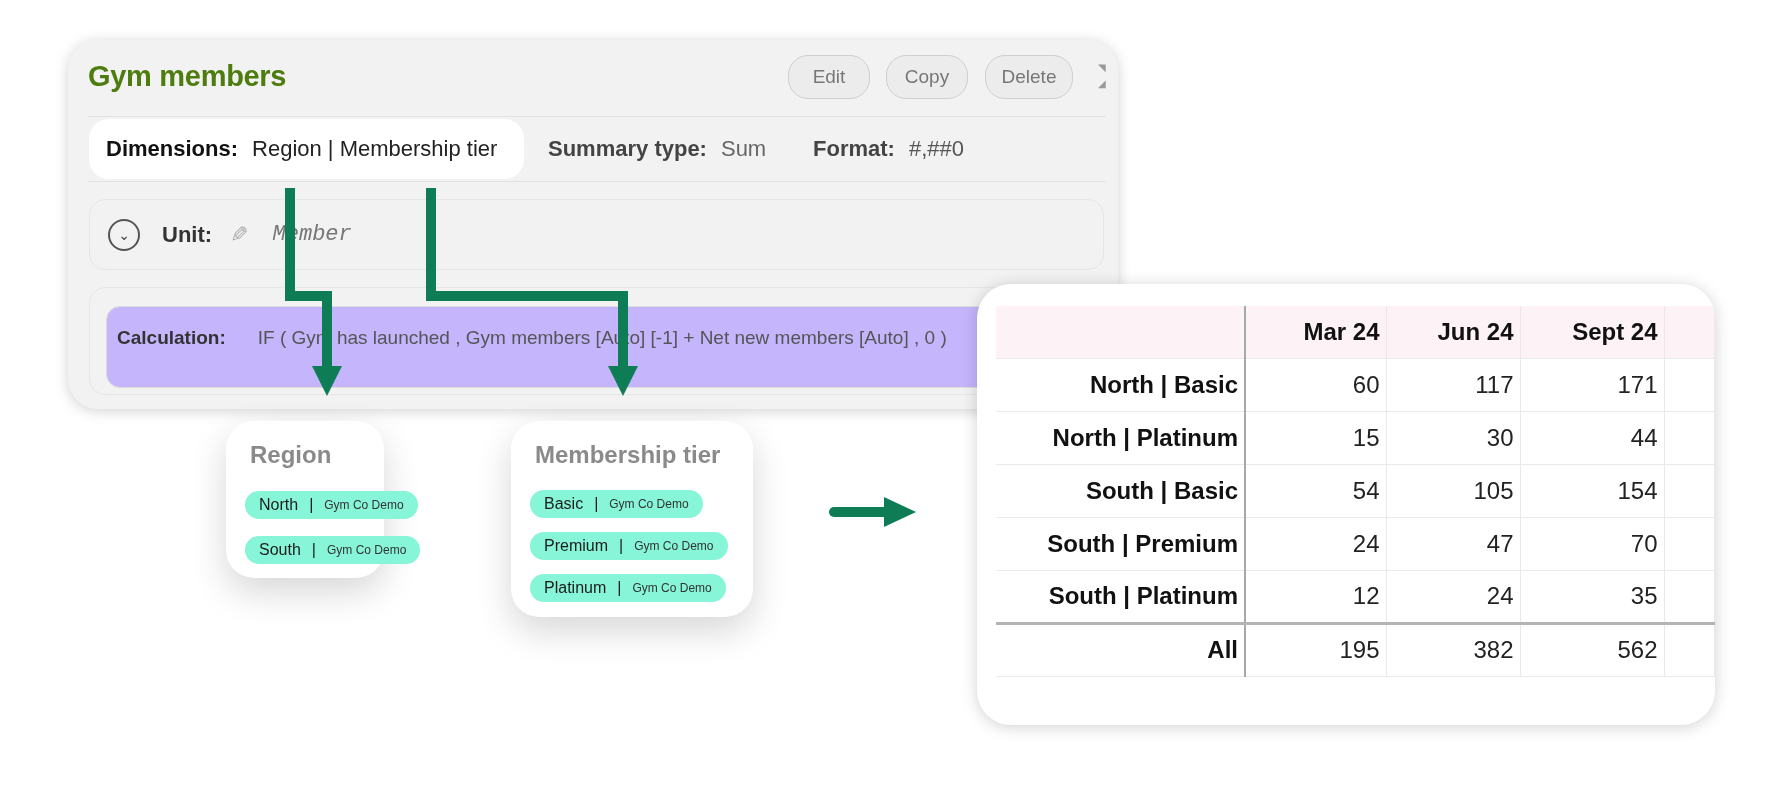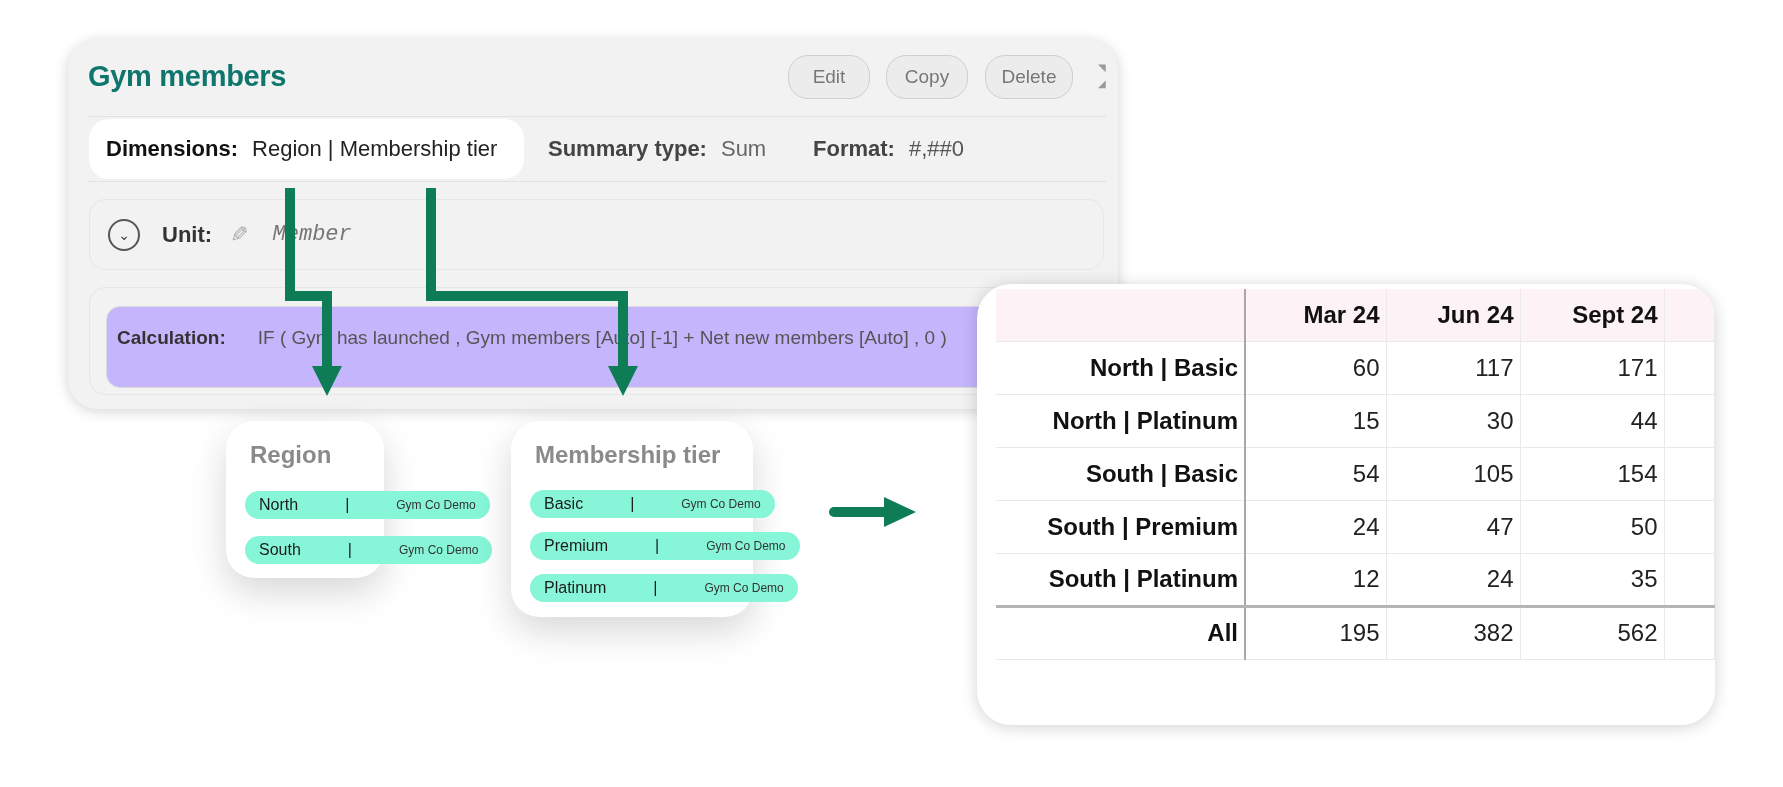--- a/index.html
+++ b/index.html
@@ -5,21 +5,21 @@
   * { box-sizing: border-box; margin: 0; padding: 0; }
   html, body { width: 1783px; height: 787px; background: #ffffff; overflow: hidden; }
   body { position: relative; font-family: "Liberation Sans", "DejaVu Sans", sans-serif; color: #222; }
 
   .main-card {
     position: absolute; left: 68px; top: 40px; width: 1050px; height: 369px;
     background: #f2f2f2; border-radius: 30px;
     box-shadow: 0 2px 14px rgba(0,0,0,0.18);
   }
   .title {
-    position: absolute; left: 20px; top: 20px; font-size: 29px; font-weight: bold; color: #0f766e;
+    position: absolute; left: 20px; top: 20px; font-size: 29px; font-weight: bold; color: #4d7c0f;
     letter-spacing: -0.3px;
   }
   .btn {
     position: absolute; top: 15px; height: 44px; border: 1px solid #cfcfcf; border-radius: 20px;
     background: #ececec; color: #777; font-size: 19px; display: flex; align-items: center; justify-content: center;
   }
   .btn-edit { left: 720px; width: 82px; }
   .btn-copy { left: 818px; width: 82px; }
   .btn-delete { left: 917px; width: 88px; }
   .resize-handle { position: absolute; left: 1030px; top: 20px; width: 10px; height: 40px; color: #999; font-size: 10px; line-height: 16px; }
@@ -63,32 +63,32 @@
 
   .dim-card {
     position: absolute; background: #ffffff; border-radius: 28px;
     box-shadow: 0 14px 36px rgba(0,0,0,0.16);
   }
   .region-card { left: 226px; top: 421px; width: 158px; height: 157px; }
   .tier-card { left: 511px; top: 421px; width: 242px; height: 196px; }
   .dim-title { position: absolute; left: 24px; top: 20px; font-size: 24px; font-weight: bold; color: #8a8a8a; }
   .chip {
     position: absolute; left: 19px; height: 28px; background: #86f5d8; border-radius: 14px;
-    display: flex; align-items: center; padding: 0 14px; white-space: nowrap; gap: 36px;
+    display: flex; align-items: center; padding: 0 14px; white-space: nowrap;
   }
   .chip-name { font-size: 16px; color: #1b1b1b; }
   .chip-bar { font-size: 16px; color: #1b1b1b; margin: 0 11px; }
   .chip-org { font-size: 12px; color: #333; }
 
   .table-card {
     position: absolute; left: 977px; top: 284px; width: 738px; height: 441px;
     background: #ffffff; border-radius: 34px; overflow: hidden;
     box-shadow: 0 2px 16px rgba(0,0,0,0.18);
   }
-  table { position: absolute; left: 19px; top: 5px; border-collapse: collapse; font-size: 24px; }
+  table { position: absolute; left: 19px; top: 22px; border-collapse: collapse; font-size: 24px; }
   th, td { height: 53px; border-bottom: 1px solid #e9e9e9; border-right: 1px solid #e9e9e9; text-align: right; padding-right: 6px; }
   thead th { background: #fdf2f6; height: 52px; font-weight: bold; color: #111; }
   th.rowlbl, td.rowlbl { width: 249px; font-weight: bold; border-right: 2px solid #a8a8a8; color: #111; }
   .c1 { width: 141px; } .c2 { width: 134px; } .c3 { width: 144px; } .c4 { width: 50px; }
   td { color: #222; }
   tr.total td { border-top: 3px solid #b4b4b4; }
 
   .arrow-svg { position: absolute; left: 0; top: 0; pointer-events: none; }
 </style>
 </head>
@@ -194,21 +194,21 @@
         <td class="rowlbl">South | Basic</td>
         <td>54</td>
         <td>105</td>
         <td>154</td>
         <td></td>
       </tr>
       <tr>
         <td class="rowlbl">South | Premium</td>
         <td>24</td>
         <td>47</td>
-        <td>50</td>
+        <td>70</td>
         <td></td>
       </tr>
       <tr>
         <td class="rowlbl">South | Platinum</td>
         <td>12</td>
         <td>24</td>
         <td>35</td>
         <td></td>
       </tr>
       <tr class="total">

